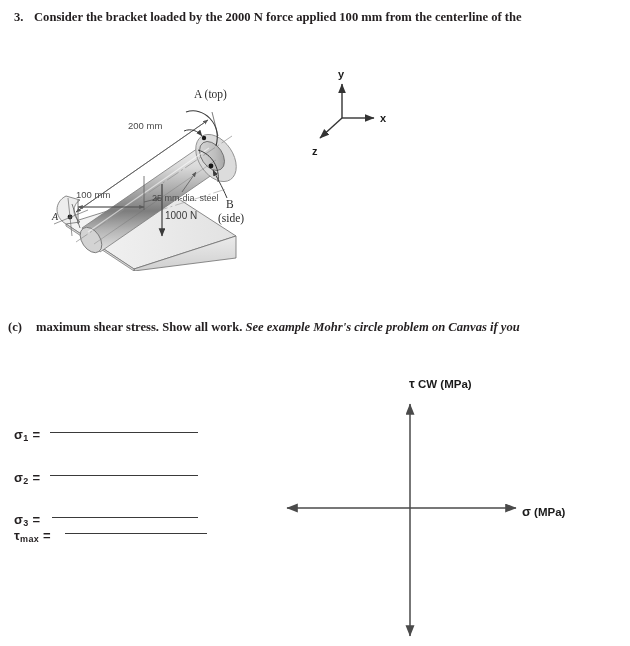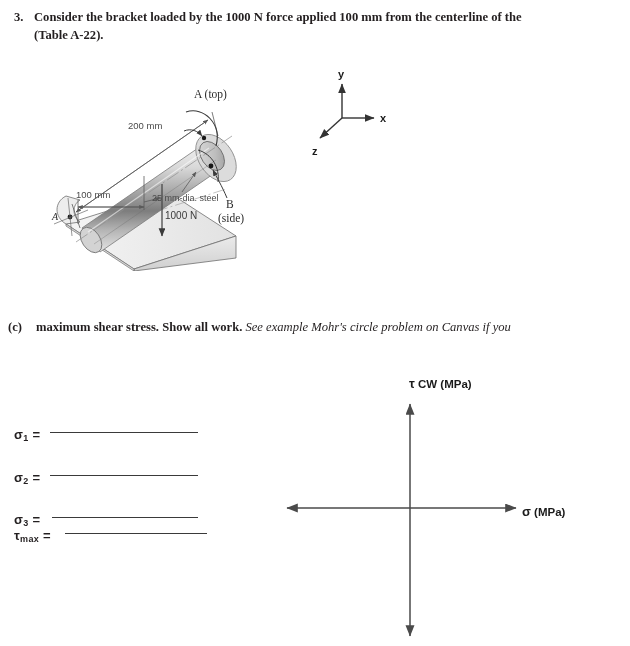--- a/index.html
+++ b/index.html
@@ -34,21 +34,21 @@
   .qbody {
     font-family: "Liberation Serif", serif;
     font-size: 12.6px;
     font-weight: bold;
     line-height: 18px;
     color: #231f20;
   }
   .qbody .line { white-space: nowrap; }
   .qbody em.ital {
     font-style: italic;
-    font-weight: normal;
+    font-weight: bold;
   }
   .ul { text-decoration: underline; }
 
   #problem3 { top: 8px; left: 14px; width: 606px; }
   #partc    { top: 318px; left: 8px; width: 612px; }
   #partc .qnum { width: 28px; flex: 0 0 28px; }
 
   
   #figure {
     position: absolute;
@@ -135,22 +135,21 @@
   .mohr-lbl .greek { font-size: 13px; }
   #lbl-tau   { left: 409px; top: 376px; }
   #lbl-sigma { left: 522px; top: 504px; }
 </style>
 </head>
 <body>
 
 <div class="qblock" id="problem3">
   <div class="qnum">3.</div>
   <div class="qbody">
-    <div class="line">Consider the bracket loaded by the 1000 N force applied 100 mm from the centerline of the</div>
-    <div class="line">(Table A-22).</div>
+    <div class="line">Consider the bracket loaded by the 2000 N force applied 100 mm from the centerline of the</div>
   </div>
 </div>
 
 <div id="figure">
   <svg width="250" height="195" viewBox="0 0 250 195" xmlns="http://www.w3.org/2000/svg">
     <defs>
       <linearGradient id="rodGrad" x1="0" y1="0" x2="0" y2="1">
         <stop offset="0%" stop-color="#f2f2f2"></stop>
         <stop offset="22%" stop-color="#d8d8d8"></stop>
         <stop offset="48%" stop-color="#9e9e9e"></stop>

